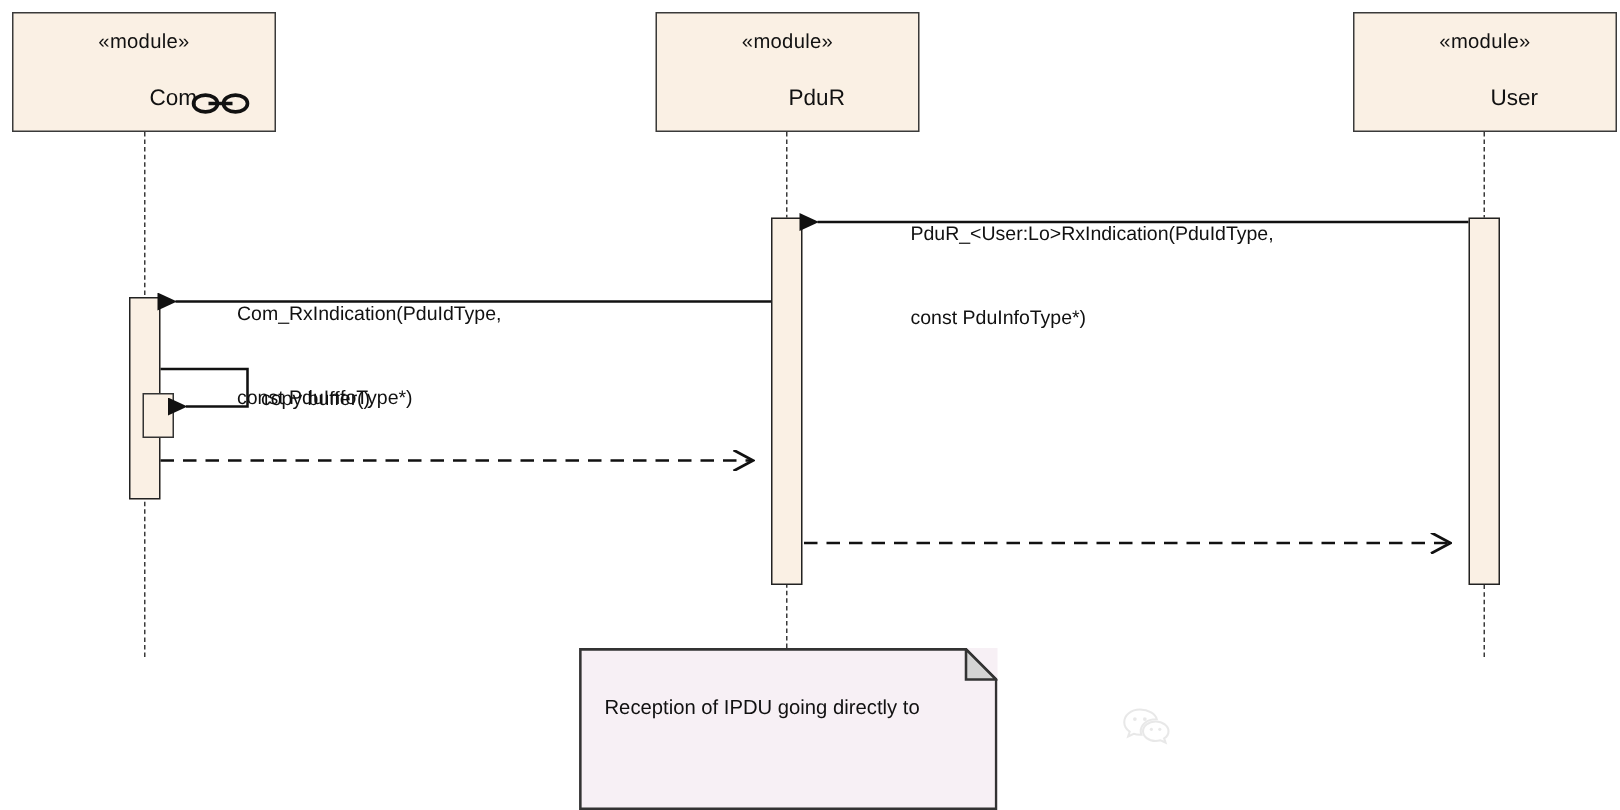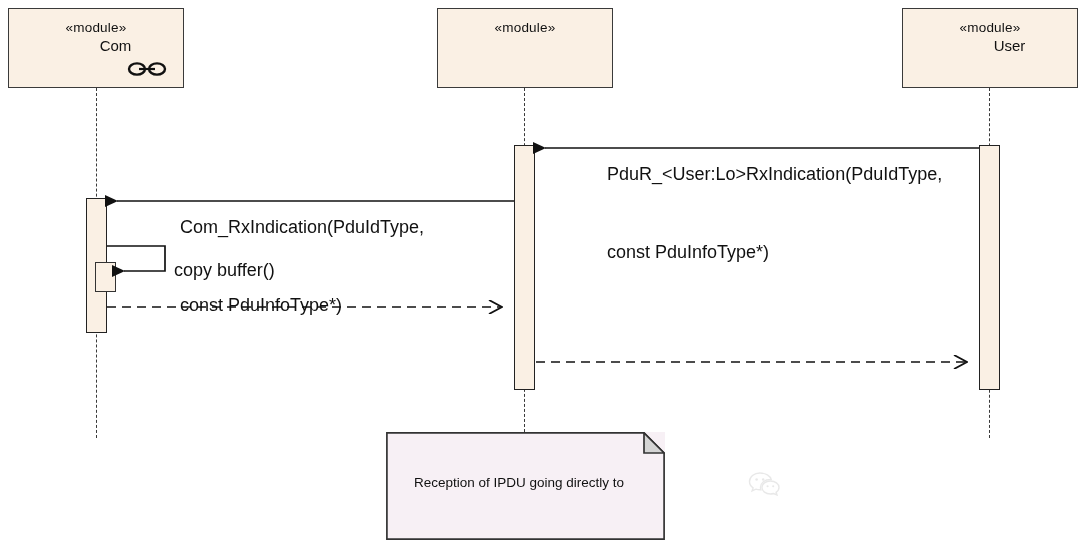--- a/index.html
+++ b/index.html
@@ -31,21 +31,21 @@
   }
   .module-stereotype {
     font-size: 13.5px;
     line-height: 1;
     margin-top: 12px;
     letter-spacing: 0.2px;
   }
   .module-name {
     font-size: 15px;
     line-height: 1;
-    margin-top: 3px;
+    margin-top: 23px;
     padding-left: 39px;
   }
   .component-marker {
     position: absolute;
     right: 16px;
     bottom: 10px;
     width: 40px;
     height: 16px;
   }
 
@@ -74,21 +74,21 @@
     left: 0;
     top: 0;
     width: 1080px;
     height: 540px;
     pointer-events: none;
   }
 
   
   .msg-label {
     position: absolute;
-    font-size: 18px;
+    font-size: 13px;
     line-height: 1.45;
     color: #111111;
     white-space: pre;
   }
   .msg-label.single {
     white-space: nowrap;
   }
 
   
   .note {
@@ -106,21 +106,21 @@
   .note-text {
     position: absolute;
     left: 13px;
     top: 26px;
     right: 12px;
     font-size: 13.5px;
     line-height: 1.45;
     color: #111111;
   }
   .note-text p {
-    margin: 15px;
+    margin: 4px;
   }
   .note-gap {
     height: 17px;
   }
 
   
   .watermark {
     position: absolute;
     display: flex;
     align-items: center;
@@ -145,20 +145,21 @@
     <div class="module-name">Com</div>
     <svg class="component-marker" viewBox="0 0 40 16">
       <line x1="12" y1="8" x2="28" y2="8" stroke="#111111" stroke-width="2.2"></line>
       <ellipse cx="10" cy="8" rx="8" ry="5.6" fill="none" stroke="#111111" stroke-width="2.4"></ellipse>
       <ellipse cx="30" cy="8" rx="8" ry="5.6" fill="none" stroke="#111111" stroke-width="2.4"></ellipse>
     </svg>
   </div>
 
   <div class="module-box" style="left:437px; top:8px; width:176px; height:80px;">
     <div class="module-stereotype">«module»</div>
+    <div class="module-name">PduR</div>
   </div>
 
   <div class="module-box" style="left:902px; top:8px; width:176px; height:80px;">
     <div class="module-stereotype">«module»</div>
     <div class="module-name">User</div>
   </div>
 
   <div class="lifeline" style="left:96px; top:88px; height:350px;"></div>
   <div class="lifeline" style="left:524px; top:88px; height:344px;"></div>
   <div class="lifeline" style="left:989px; top:88px; height:350px;"></div>
@@ -197,21 +198,21 @@
     <g>
       <line x1="536" y1="362" x2="967" y2="362" stroke="#111111" stroke-width="1.7" stroke-dasharray="9 6" marker-end="url(#open-right)"></line>
     </g>
   </svg>
 
   <div class="msg-label" style="left:607px; top:109px;">
     <div>PduR_&lt;User:Lo&gt;RxIndication(PduIdType,</div>
     <div>const PduInfoType*)</div>
   </div>
 
-  <div class="msg-label" style="left:180px; top:162px;">
+  <div class="msg-label" style="left:158px; top:162px;">
     <div>Com_RxIndication(PduIdType,</div>
     <div>const PduInfoType*)</div>
   </div>
 
   <div class="msg-label single" style="left:174px; top:257px;">copy buffer()</div>
 
   <div class="note" style="left:386px; top:432px; width:279px; height:108px;">
     <svg class="note-body" viewBox="0 0 279 108" preserveAspectRatio="none">
       <path d="M0.9,0.9 L258,0.9 L278.1,21 L278.1,107.1 L0.9,107.1 z" fill="#f7f0f5" stroke="#333333" stroke-width="1.7"></path>
       <path d="M258,0.9 L258,21 L278.1,21 z" fill="#d4d4d4" stroke="#333333" stroke-width="1.7"></path>

